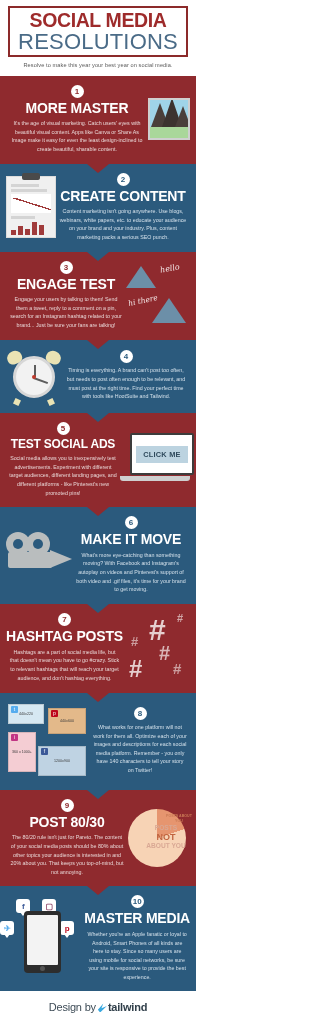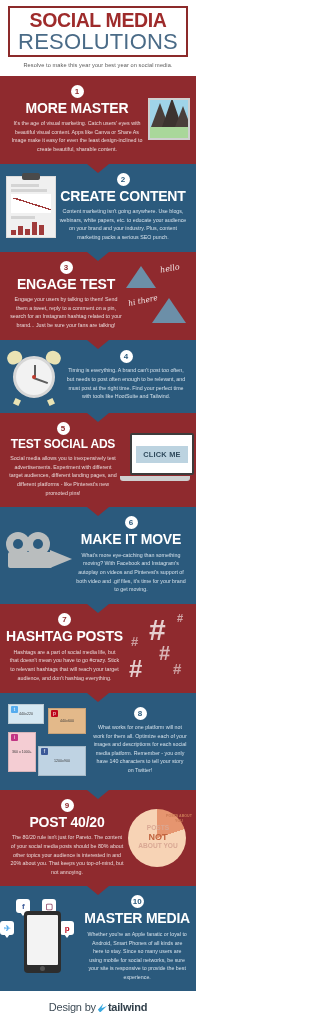--- a/index.html
+++ b/index.html
@@ -144,21 +144,21 @@
   .bx-fb { left:32px; top:44px; width:48px; height:30px; background:#bfd3e3; }
 
   
   .art-pie { width:62px; height:62px; position:relative; }
   .art-pie .disc {
     width:58px; height:58px; border-radius:50%;
     background:conic-gradient(#e6956f 0deg 72deg, #f7d3b5 72deg 360deg);
     position:absolute; left:0; top:3px;
   }
   .pie-lab { position:absolute; text-align:center; line-height:1.15; }
-  .pie-lab.big { left:8px; top:18px; width:44px; color:#d9a894; font-size:6.6px; font-weight:bold; }
+  .pie-lab.big { left:16px; top:18px; width:44px; color:#d9a894; font-size:6.6px; font-weight:bold; }
   .pie-lab.big .n { color:#c0643f; font-size:9px; }
   .pie-lab.small { right:-2px; top:8px; width:26px; color:#c97a55; font-size:3.6px; font-weight:bold; }
 
   
   .art-phone { width:86px; height:78px; position:relative; }
   .art-phone .dev { position:absolute; left:26px; top:12px; width:37px; height:62px; background:#2d2d2d; border-radius:4px; padding:4px 3px 6px 3px; }
   .art-phone .dev .scr { width:100%; height:50px; background:#f3f3f3; border-radius:1px; }
   .art-phone .dev .home { width:5px; height:5px; border-radius:50%; background:#555; margin:1px auto 0 auto; }
   .sbub { position:absolute; width:14px; height:14px; border-radius:3px; background:#ffffff; display:flex; align-items:center; justify-content:center; }
   .sbub:after { content:""; position:absolute; bottom:-3px; left:4px; width:0; height:0; border-left:3px solid transparent; border-right:3px solid transparent; border-top:4px solid #ffffff; }
@@ -364,21 +364,21 @@
         </div>
       </div>
     </div>
   </div>
 
   <div class="section sec-red">
     <div class="notch notch-from-blue"></div>
     <div class="sec-inner">
       <div class="txtcol">
         <div class="num">9</div>
-        <div class="sec-head">POST 40/20</div>
+        <div class="sec-head">POST 80/30</div>
         <div class="sec-body">The 80/20 rule isn't just for Pareto. The content of your social media posts should be 80% about other topics your audience is interested in and 20% about you. That keeps you top-of-mind, but not annoying.</div>
       </div>
       <div class="artcol">
         <div class="art-pie">
           <div class="disc"></div>
           <div class="pie-lab big">
             <div>POSTS</div>
             <div class="n">NOT</div>
             <div>ABOUT YOU</div>
           </div>

